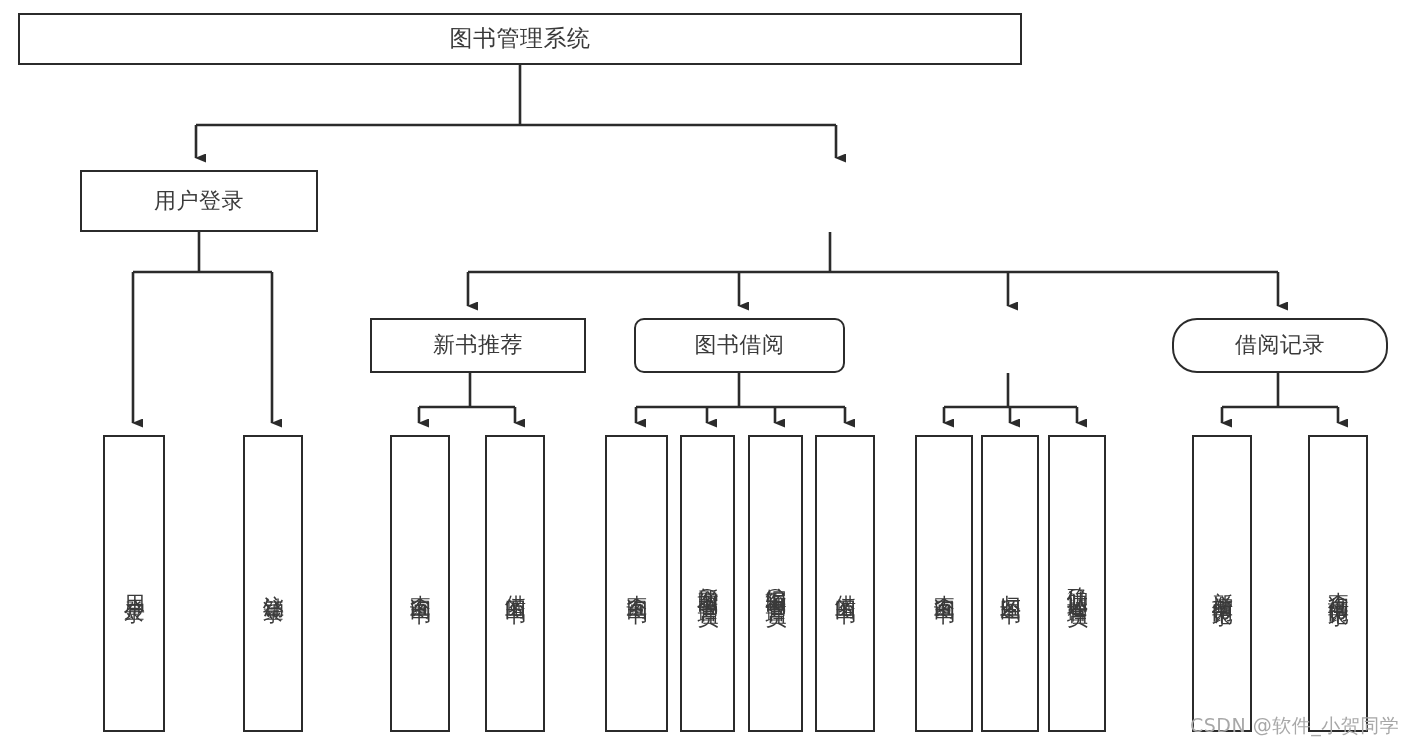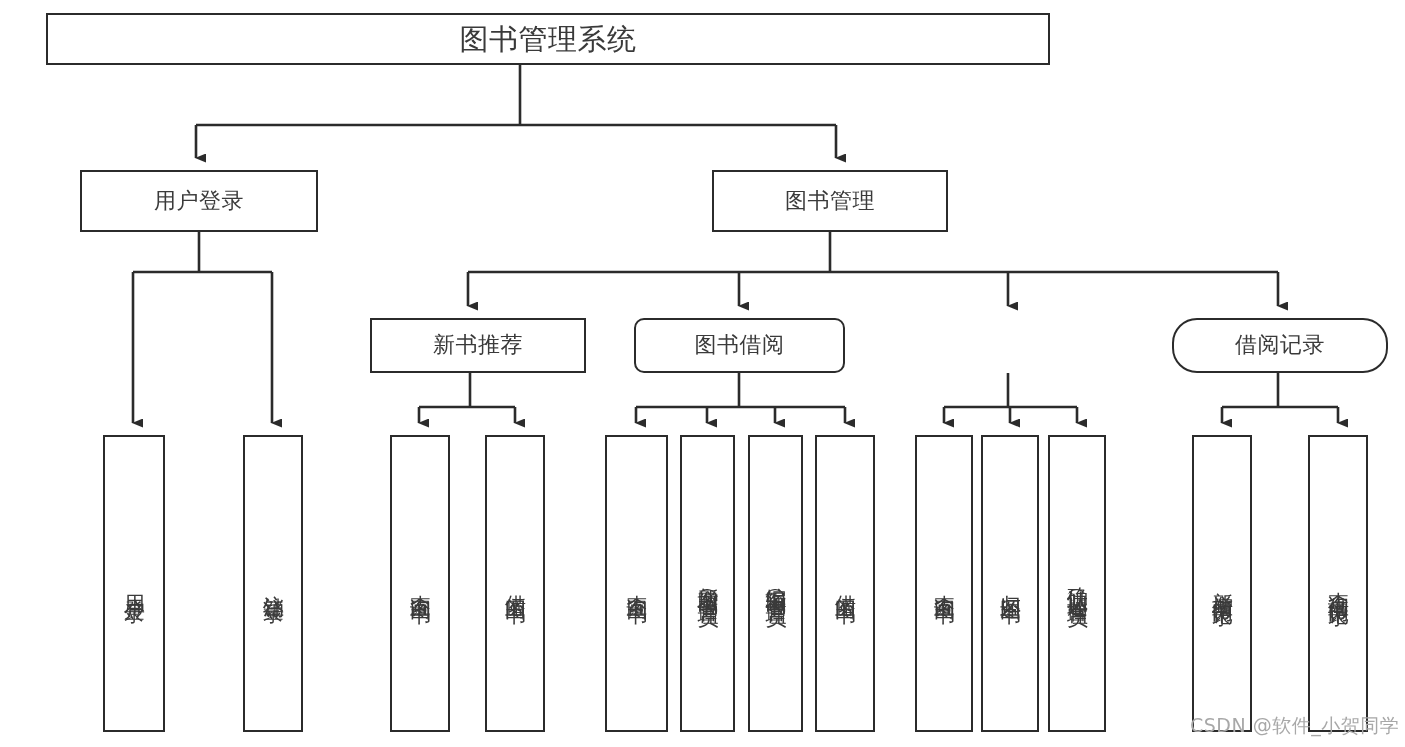--- a/index.html
+++ b/index.html
@@ -36,22 +36,21 @@
     color: #3a3a3a;
     z-index: 2;
   }
   .node .label {
     display: block;
     text-align: center;
     line-height: 1.12;
     letter-spacing: 0.5px;
   }
   .node.root {
-    font-size: 29px;
-    margin-left: 28px;
+    font-size: 23px;
   }
   .node.branch {
     font-size: 22px;
   }
   .node.leaf {
     font-size: 21px;
     padding: 4px 0;
   }
   .node.leaf .label {
     writing-mode: vertical-rl;
@@ -126,23 +125,20 @@
     </g>
   </svg>
 
   <div class="node root" style="left:18px; top:13px; width:1004px; height:52px;">
     <span class="label">图书管理系统</span>
   </div>
 
   <div class="node branch" style="left:80px; top:170px; width:238px; height:62px;">
     <span class="label">用户登录</span>
   </div>
-  <div class="node branch" style="left:712px; top:170px; width:236px; height:62px;">
-    <span class="label">图书管理</span>
-  </div>
 
   <div class="node branch" style="left:370px; top:318px; width:216px; height:55px;">
     <span class="label">新书推荐</span>
   </div>
   <div class="node branch" style="left:634px; top:318px; width:211px; height:55px;border-radius:10px;">
     <span class="label">图书借阅</span>
   </div>
   <div class="node branch" style="left:1172px; top:318px; width:216px; height:55px;border-radius:25px;">
     <span class="label">借阅记录</span>
   </div>

